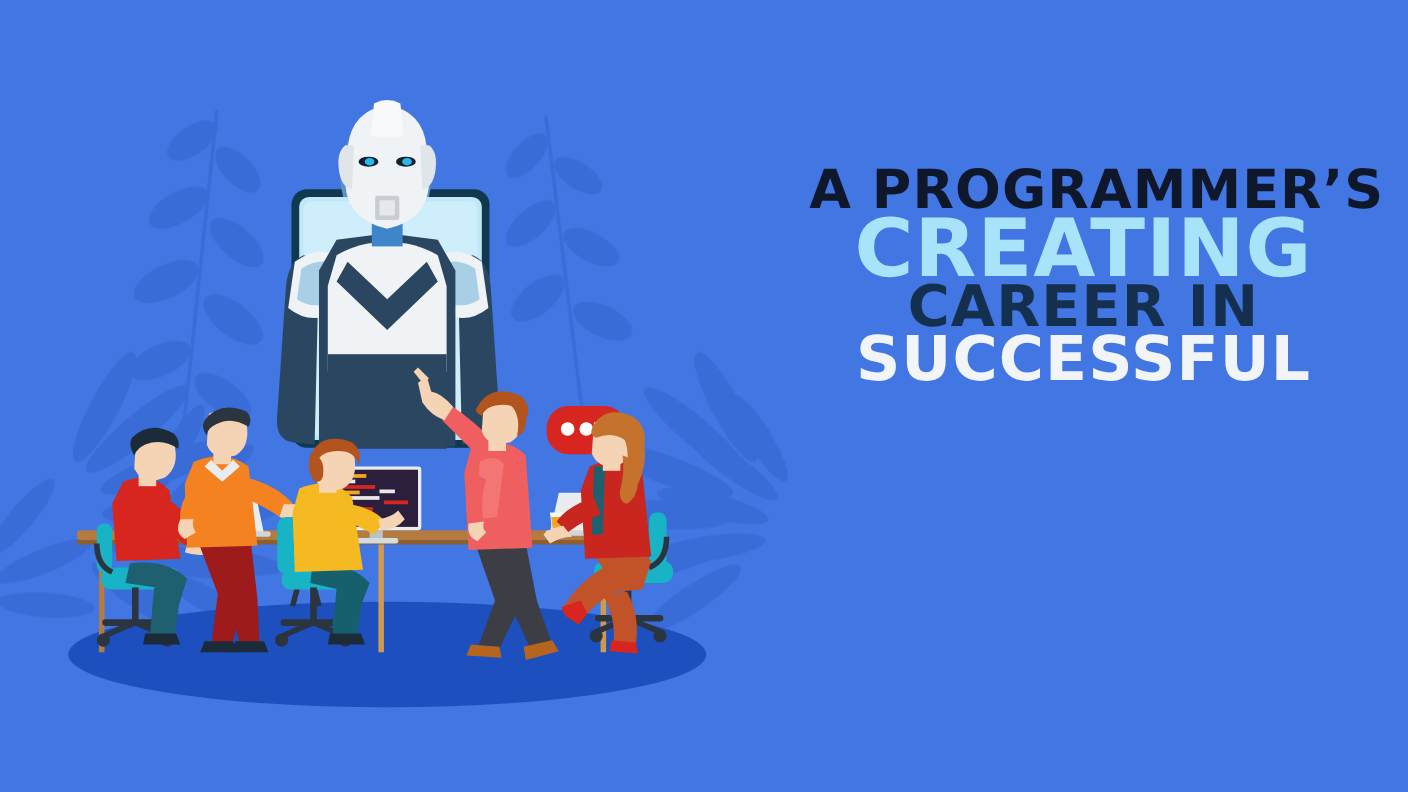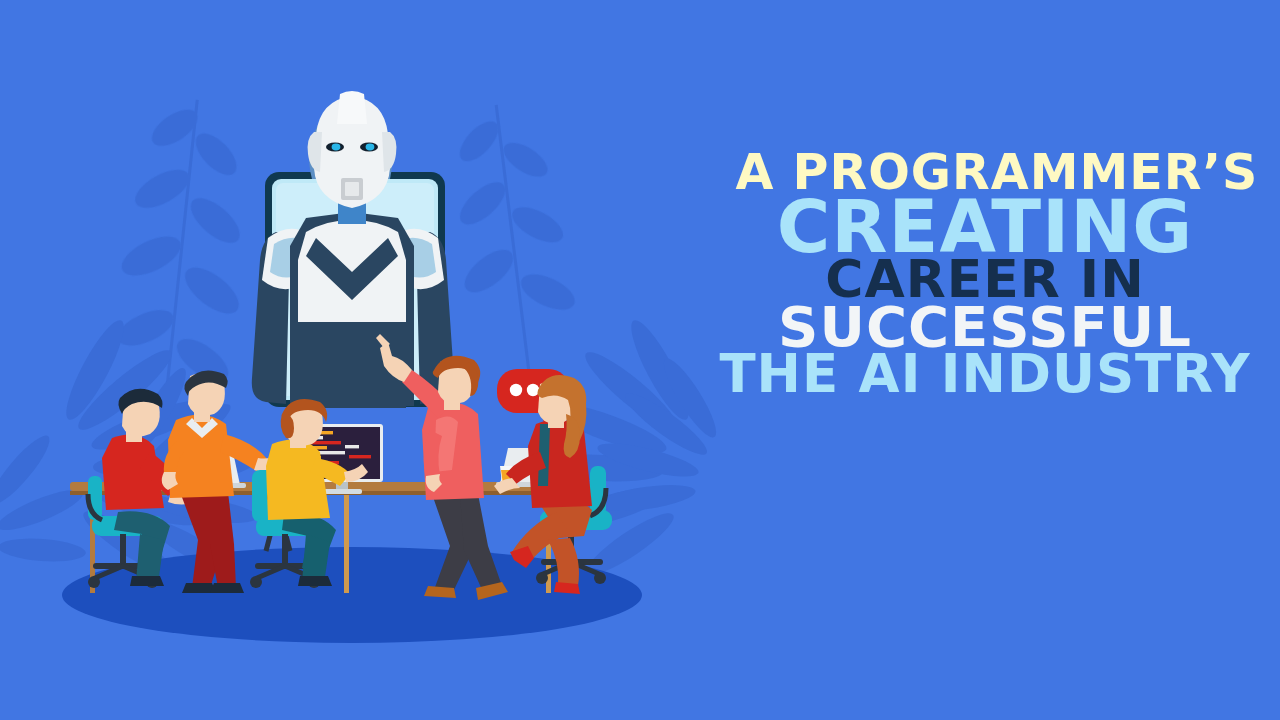--- a/index.html
+++ b/index.html
@@ -358,20 +358,19 @@
       <rect x="548" y="412" width="16" height="16" fill="#f5d3b5"></rect>
       <path d="M540 384 q24 -10 34 8 q4 22 -10 30 q-20 6 -26 -10 z" fill="#f5d3b5"></path>
 
       <path d="M538 390 q10 -22 36 -12 q14 8 12 26 q2 20 -6 36 q-10 6 -14 -6 q8 -18 2 -34 q-12 -8 -26 -2 q-6 -2 -4 -8 z" fill="#c4722e"></path>
       <path d="M566 414 q14 4 14 22 q0 16 -10 22 q-8 -2 -6 -14 q4 -14 2 -30 z" fill="#c4722e"></path>
     </g>
 
   </svg>
 
   <div class="title-block">
-    <span class="tline l1" style="color: #fef9c3; margin-left: 24px;">A PROGRAMMER’S</span>
+    <span class="tline l1" style="color: #0f172a; margin-left: 24px;">A PROGRAMMER’S</span>
     <span class="tline l3" style="color: rgb(169, 227, 250);">CREATING</span>
     <span class="tline l5" style="color: rgb(21, 47, 78);">CAREER IN</span>
     <span class="tline l4" style="color: rgb(242, 245, 247);">SUCCESSFUL</span>
-    <span class="tline l6" style="color: rgb(169, 227, 250);">THE AI INDUSTRY</span>
   </div>
 
 </div>
 
 </body></html>

